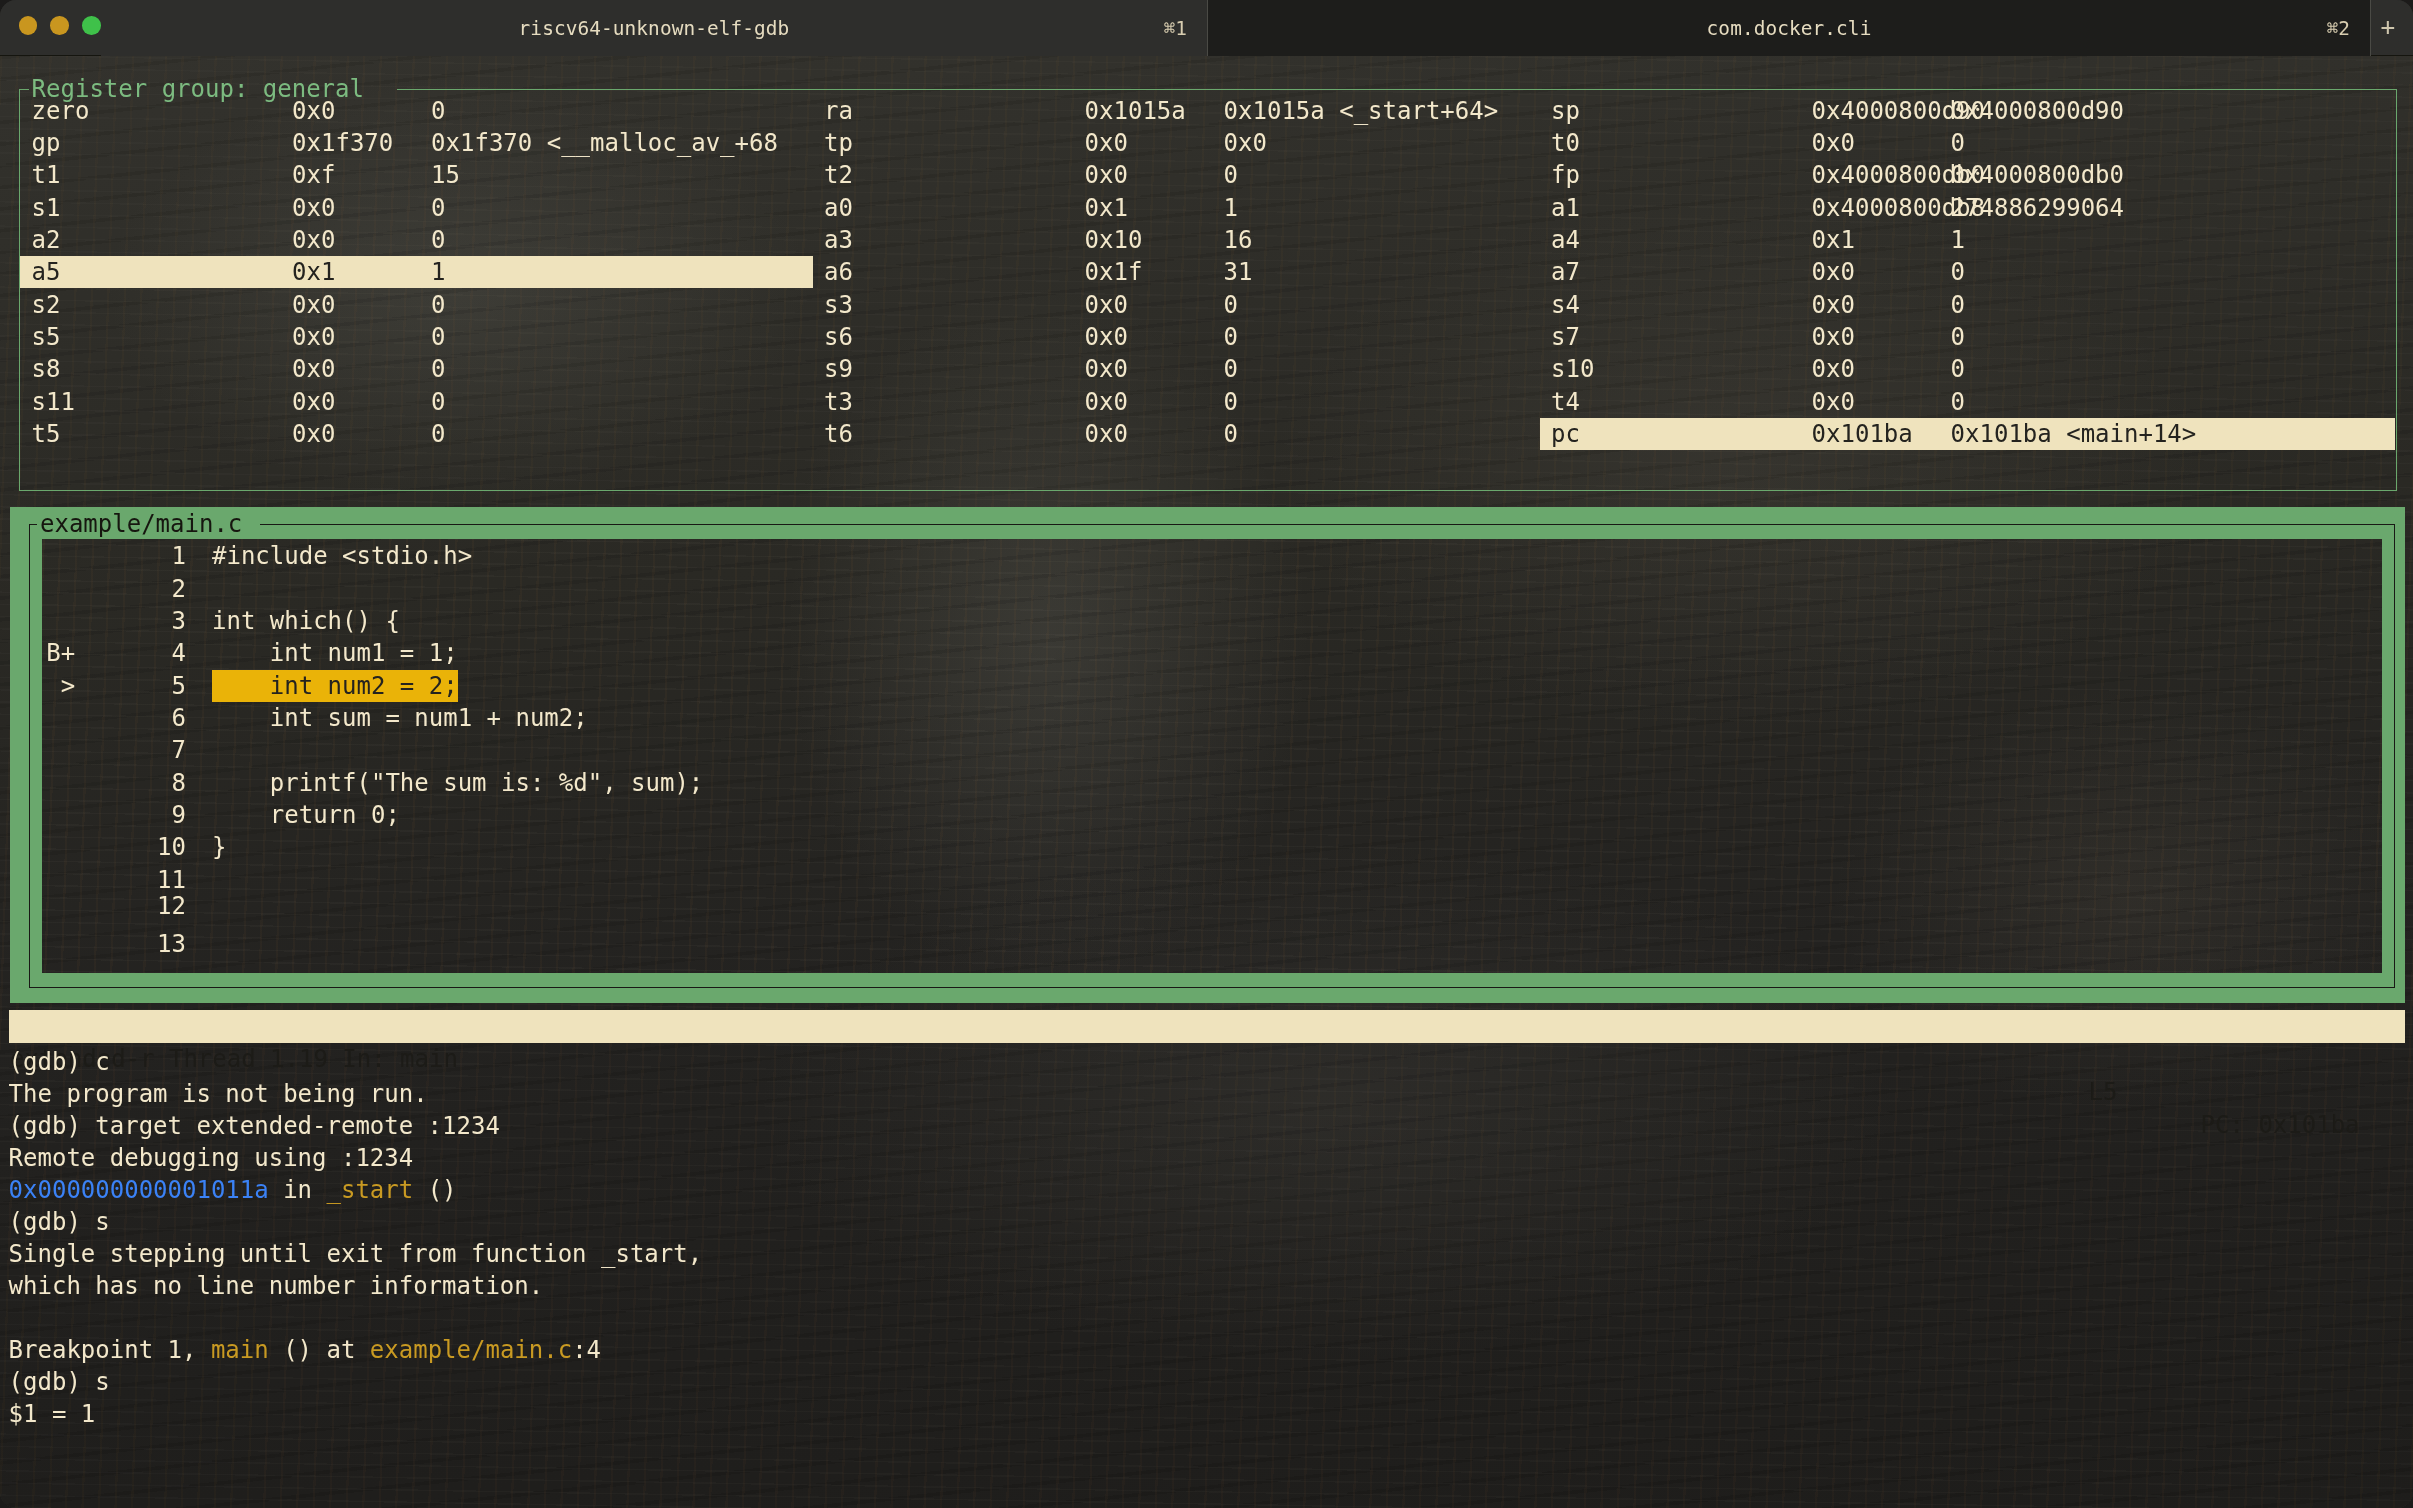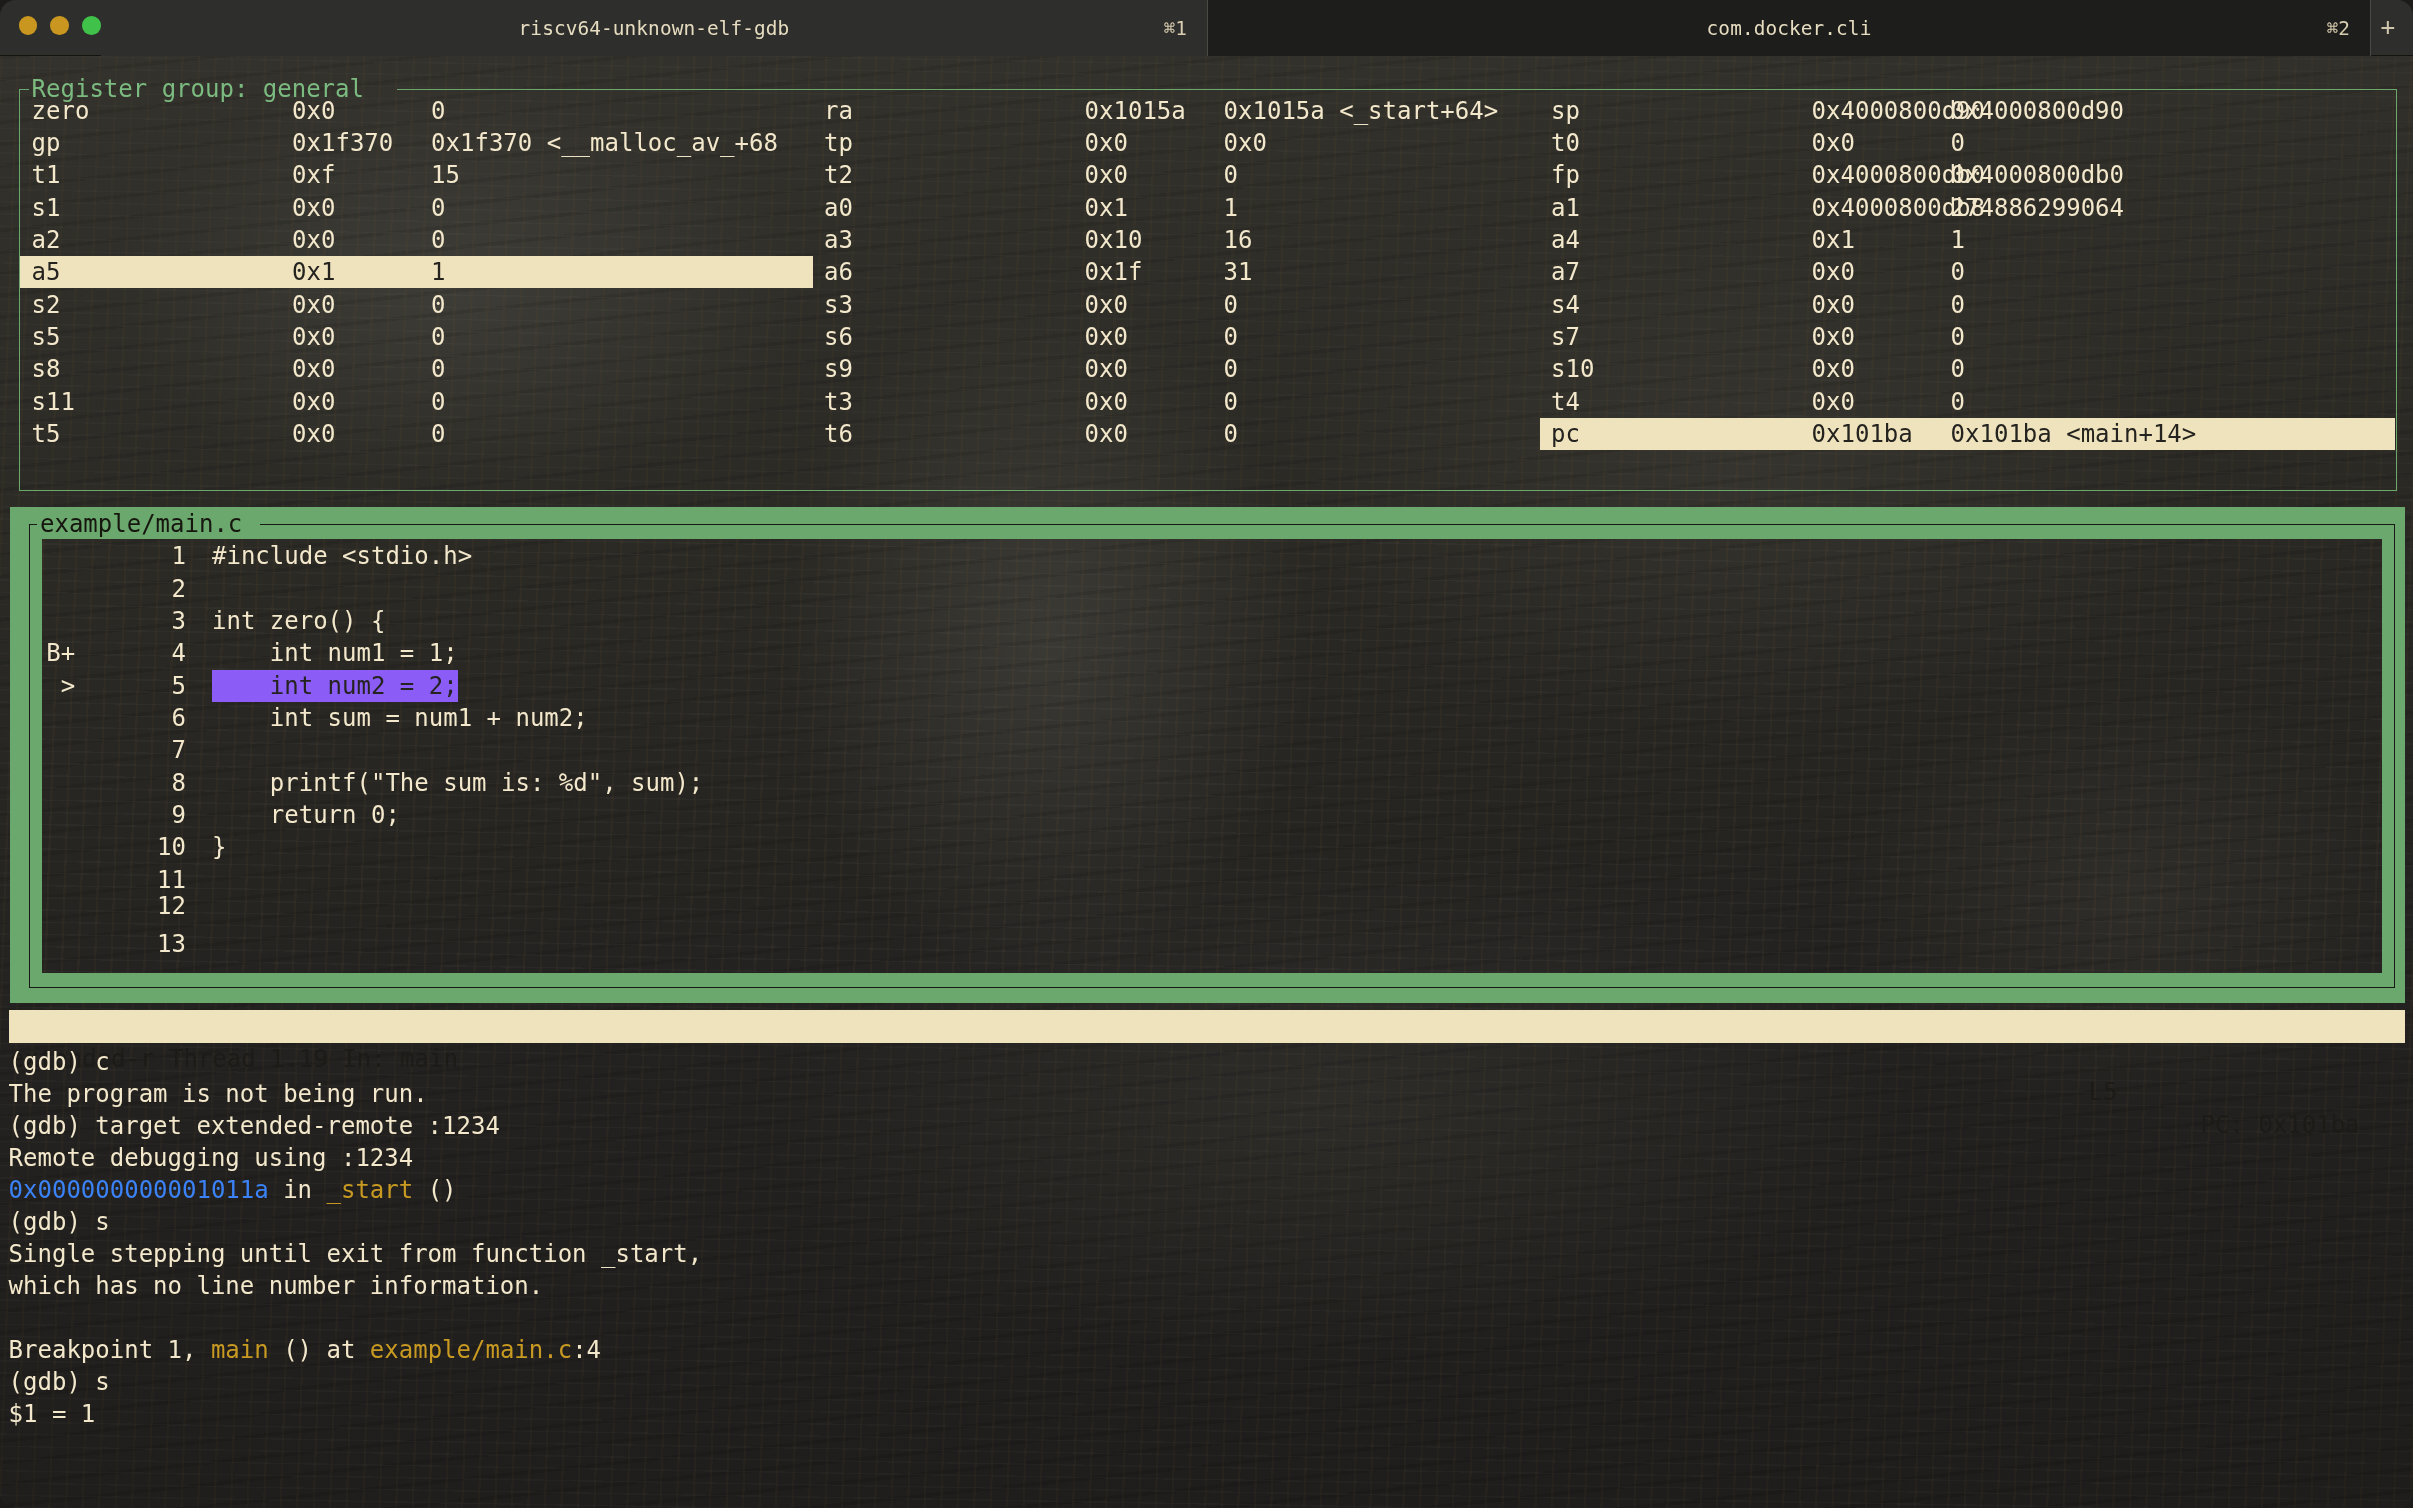--- a/index.html
+++ b/index.html
@@ -210,21 +210,21 @@
     line-height: 32px;
     white-space: pre;
     font-size: 24px;
     color: #f3e8cb;
     z-index: 4;
   }
   .src-mark { position: absolute; left: 4.3px;   white-space: pre; }
   .src-num  { position: absolute; left: 92px; width: 52px; text-align: right; white-space: pre; }
   .src-txt  { position: absolute; left: 170px; white-space: pre; }
   .src-txt.hl {
-    background: #8b5cf6;
+    background: #eab308;
     color: #24231f;
   }
 
   
   #statusbar {
     position: absolute;
     left: 8.6px; top: 954px;
     width: 2396px; height: 33px;
     background: #efe3bd;
     color: #1c1b17;
@@ -334,21 +334,21 @@
       <div id="srcinner"></div>
       <div id="srcinner-top-l"></div>
       <div id="srcinner-top-r"></div>
       <div id="srctitle">example/main.c</div>
       <div id="srccontent">
         <div class="photo2" id="photo2" style="background: radial-gradient(503px 302px at 19% 16%, rgba(120, 120, 110, 0.2), rgba(0, 0, 0, 0) 70%) 0% 0% / auto repeat scroll padding-box border-box, radial-gradient(374px 503px at 43% 40%, rgba(150, 150, 140, 0.16), rgba(0, 0, 0, 0) 70%) 0% 0% / auto repeat scroll padding-box border-box, radial-gradient(646px 374px at 72% 28%, rgba(110, 105, 95, 0.16), rgba(0, 0, 0, 0) 72%) 0% 0% / auto repeat scroll padding-box border-box, radial-gradient(790px 359px at 55% 72%, rgba(70, 68, 62, 0.32), rgba(0, 0, 0, 0) 72%) 0% 0% / auto repeat scroll padding-box border-box, radial-gradient(431px 302px at 88% 58%, rgba(130, 120, 100, 0.13), rgba(0, 0, 0, 0) 70%) 0% 0% / auto repeat scroll padding-box border-box, linear-gradient(177deg, rgb(51, 50, 45) 0%, rgb(42, 41, 36) 35%, rgb(35, 34, 32) 62%, rgb(30, 29, 27) 100%) 0% 0% / auto repeat scroll padding-box border-box rgba(0, 0, 0, 0);">
             <div style="position: absolute; inset: 0px; background: repeating-linear-gradient(92deg, rgba(170, 110, 50, 0.055) 0px, rgba(170, 110, 50, 0.055) 2.2px, transparent 2.2px, transparent 16.5px), repeating-linear-gradient(1deg, rgba(200, 190, 170, 0.035) 0px, rgba(200, 190, 170, 0.035) 1.4px, transparent 1.4px, transparent 12.2px), repeating-linear-gradient(174deg, rgba(0, 0, 0, 0.09) 0px, rgba(0, 0, 0, 0.09) 3.6px, transparent 3.6px, transparent 21.5px);"></div>
           </div>
       <div class="srcline" style="top: 1.4px;"><span class="src-mark"></span><span class="src-num">1</span><span class="src-txt">#include &lt;stdio.h&gt;</span></div>
           <div class="srcline" style="top: 34px;"><span class="src-mark"></span><span class="src-num">2</span><span class="src-txt"></span></div>
-          <div class="srcline" style="top: 66px;"><span class="src-mark"></span><span class="src-num">3</span><span class="src-txt">int zero() {</span></div>
+          <div class="srcline" style="top: 66px;"><span class="src-mark"></span><span class="src-num">3</span><span class="src-txt">int which() {</span></div>
           <div class="srcline" style="top: 98px;"><span class="src-mark">B+</span><span class="src-num">4</span><span class="src-txt">    int num1 = 1;</span></div>
           <div class="srcline" style="top: 131px;"><span class="src-mark"> &gt;</span><span class="src-num">5</span><span class="src-txt hl">    int num2 = 2;</span></div>
           <div class="srcline" style="top: 163px;"><span class="src-mark"></span><span class="src-num">6</span><span class="src-txt">    int sum = num1 + num2;</span></div>
           <div class="srcline" style="top: 195px;"><span class="src-mark"></span><span class="src-num">7</span><span class="src-txt"></span></div>
           <div class="srcline" style="top: 228px;"><span class="src-mark"></span><span class="src-num">8</span><span class="src-txt">    printf("The sum is: %d", sum);</span></div>
           <div class="srcline" style="top: 260px;"><span class="src-mark"></span><span class="src-num">9</span><span class="src-txt">    return 0;</span></div>
           <div class="srcline" style="top: 292px;"><span class="src-mark"></span><span class="src-num">10</span><span class="src-txt">}</span></div>
           <div class="srcline" style="top: 325px;"><span class="src-mark"></span><span class="src-num">11</span><span class="src-txt"></span></div>
           <div class="srcline" style="top: 351px; padding-left: 40px;"><span class="src-mark"></span><span class="src-num">12</span><span class="src-txt"></span></div>
           <div class="srcline" style="top: 389px;"><span class="src-mark"></span><span class="src-num">13</span><span class="src-txt"></span></div>

